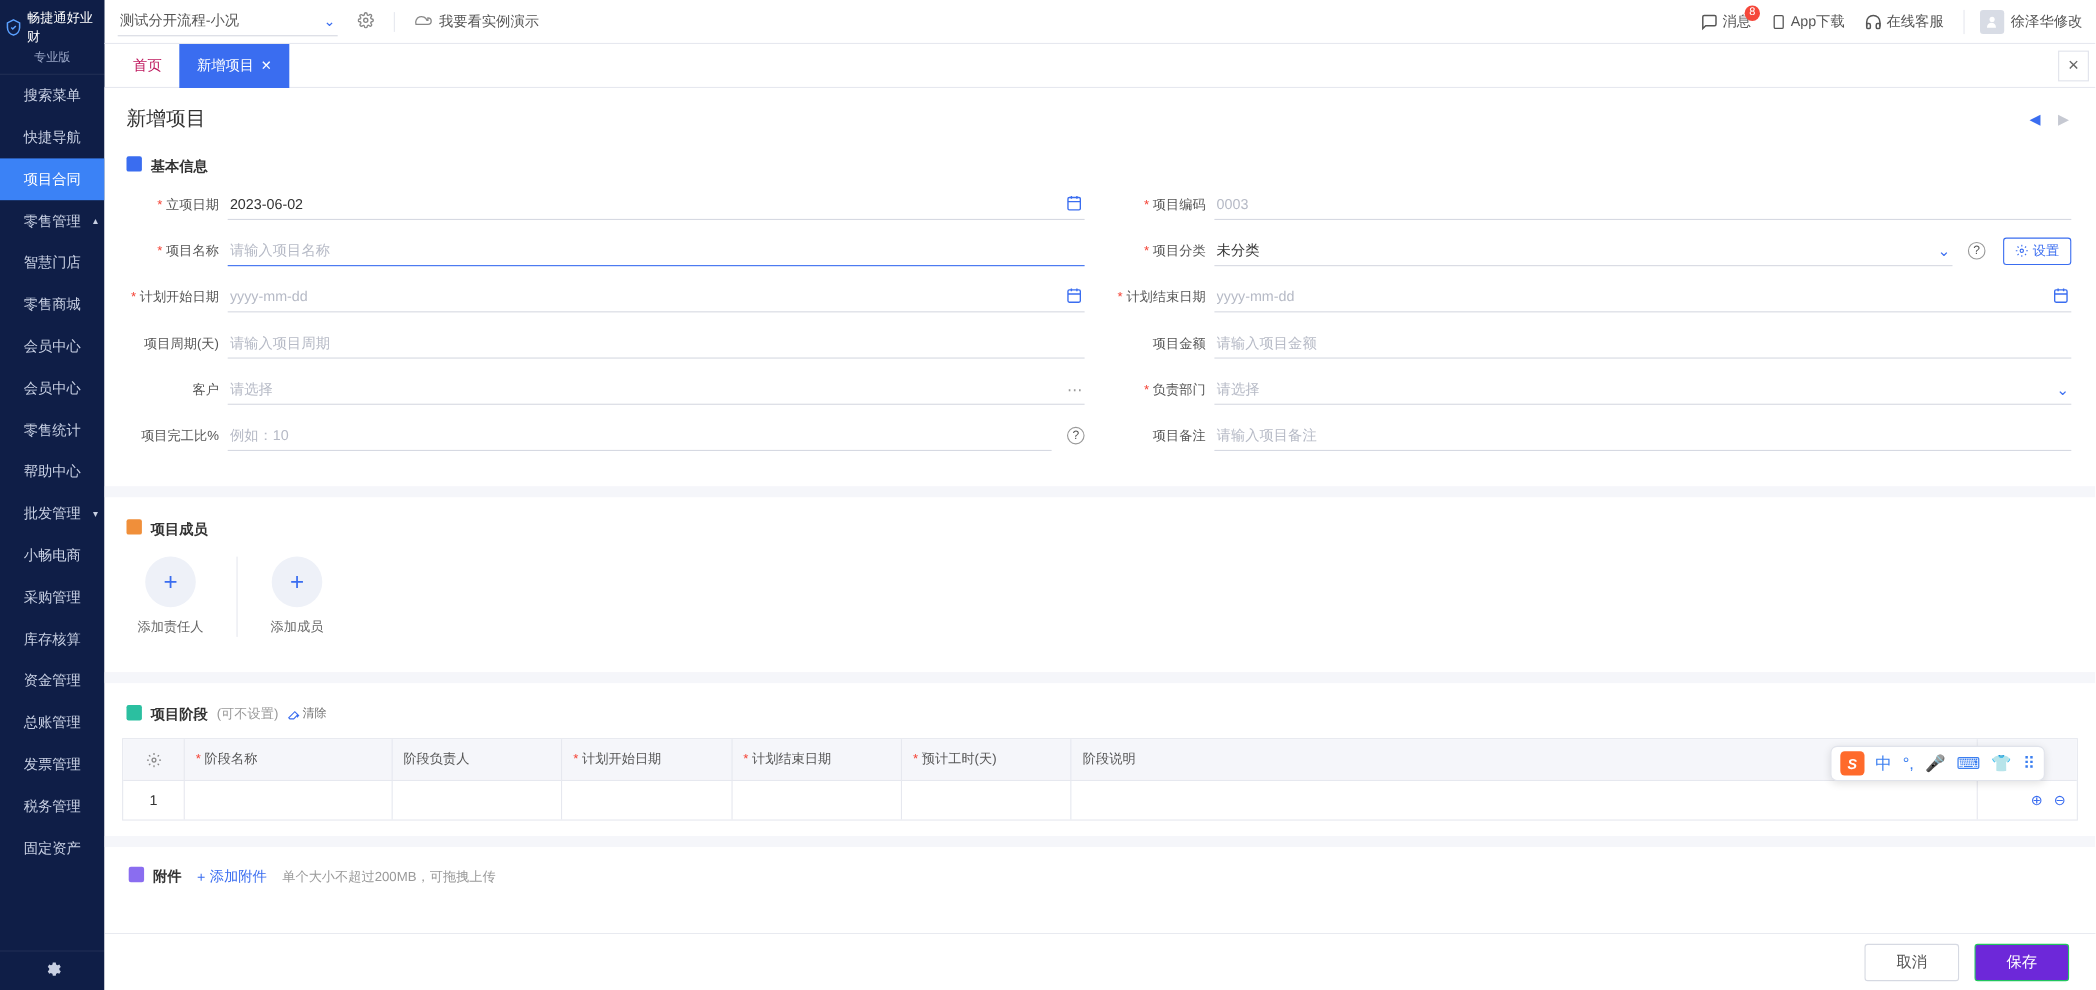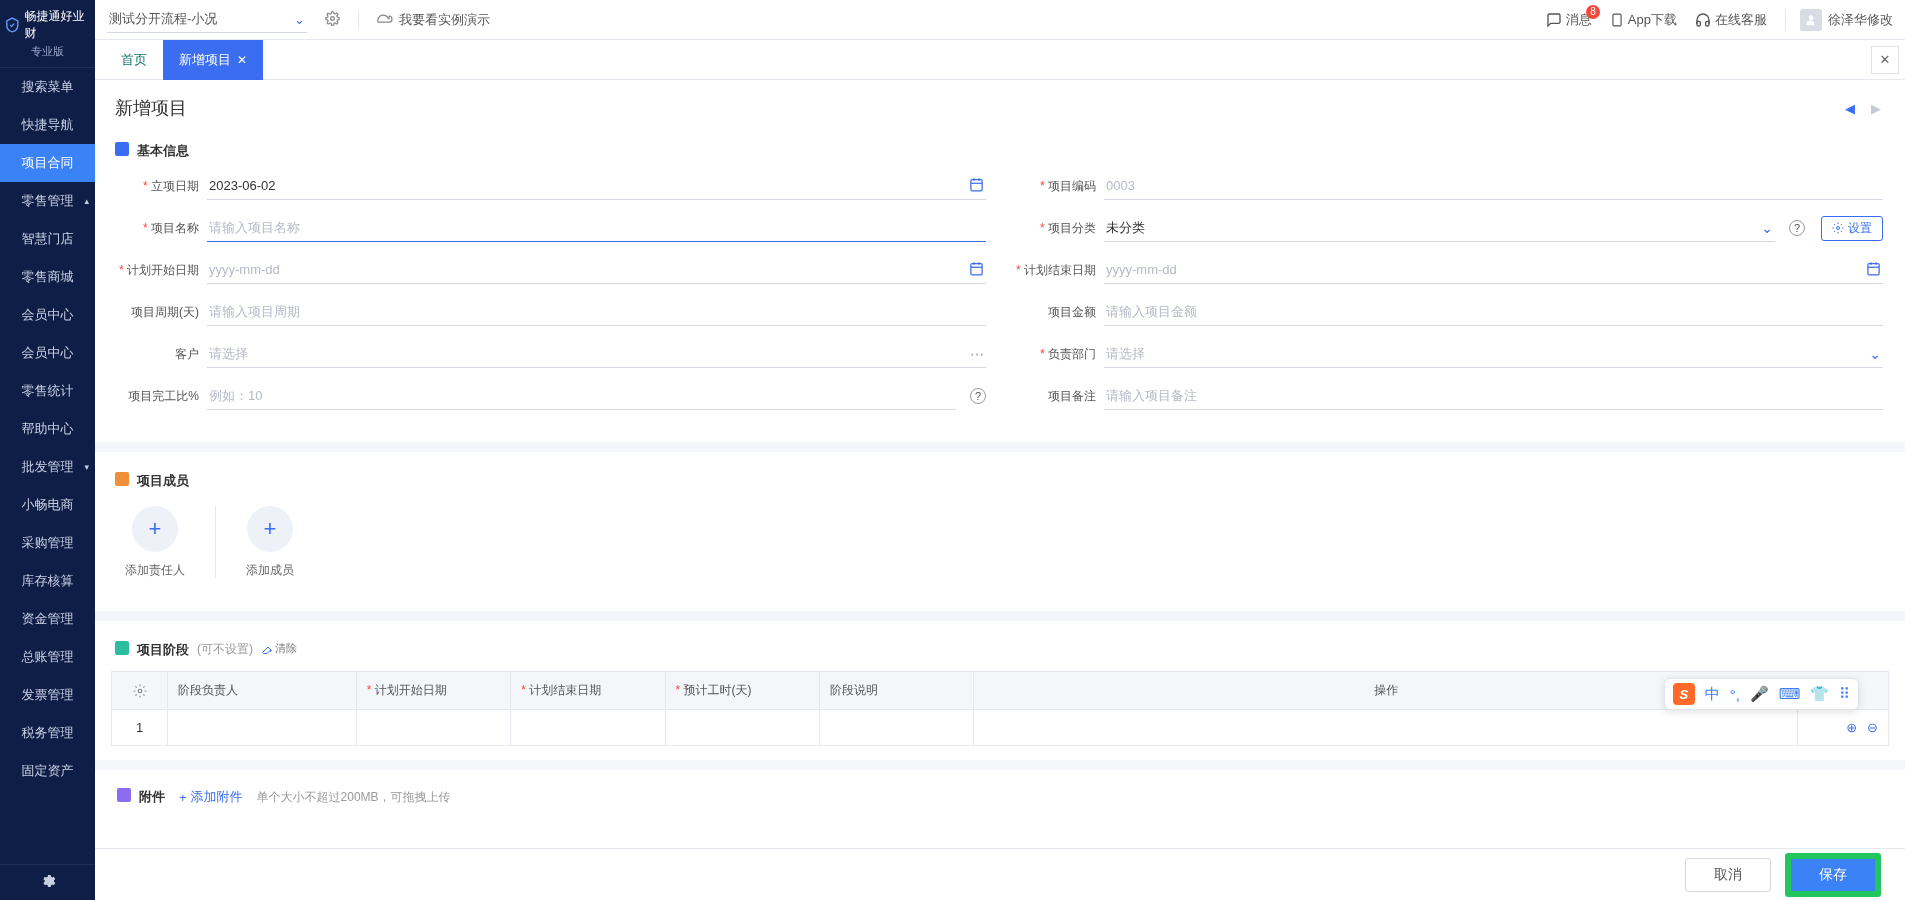--- a/index.html
+++ b/index.html
@@ -26,21 +26,21 @@
 .topbar .gear { color:#888; }
 .demo-link { display:flex; align-items:center; gap:6px; color:#555; }
 .spacer { flex:1; }
 .top-actions { display:flex; align-items:center; gap:18px; color:#555; }
 .top-act { display:flex; align-items:center; gap:4px; position:relative; }
 .badge { position:absolute; top:-6px; right:-8px; background:#f5483b; color:#fff; border-radius:8px; font-size:10px; padding:0 4px; line-height:14px; }
 .user { display:flex; align-items:center; gap:6px; padding-left:14px; border-left:1px solid #e6e8ef; }
 .avatar { width:22px; height:22px; background:#d8dce5; border-radius:3px; display:flex; align-items:center; justify-content:center; color:#fff; }
 
 .tabs { display:flex; align-items:center; border-bottom:1px solid #e6e8ef; height:40px; padding:0 10px; position:relative; }
-.tab { padding:0 16px; height:40px; display:flex; align-items:center; gap:6px; color:#0f766e; cursor:pointer; }
+.tab { padding:0 16px; height:40px; display:flex; align-items:center; gap:6px; color:#be185d; cursor:pointer; }
 .tab.active { background:#3a6df0; color:#fff; }
 .tab .close { font-size:12px; }
 .tabs-close{ position:absolute; right:6px; width:28px; height:28px; border:1px solid #e0e3eb; display:flex;align-items:center;justify-content:center; color:#666; }
 
 .page { flex:1; overflow-y:auto; background:#fff; padding:0 0 60px; }
 .page-head { display:flex; align-items:center; padding:16px 20px; }
 .page-title { font-size:18px; font-weight:500; }
 .page-head-right { margin-left:auto; display:flex; gap:8px; color:#3a6df0; }
 .nav-arrow { width:18px;height:18px;display:flex;align-items:center;justify-content:center; }
 .nav-arrow.disabled{color:#c6c9d2}
@@ -87,21 +87,21 @@
 .gear-th{ color:#888; }
 .op-cell{ justify-content:flex-end; gap:10px; color:#3a6df0; }
 
 .attach-row{ display:flex; align-items:center; gap:14px; padding:4px 6px 20px;}
 .add-attach{ color:#3a6df0; display:flex;align-items:center;gap:4px;}
 .hint{ color:#999; font-size:12px;}
 
 .footer { position:fixed; bottom:0; left:95px; right:0; height:52px; background:#fff; border-top:1px solid #e6e8ef; display:flex; align-items:center; justify-content:flex-end; padding:0 24px; gap:14px; }
 .btn { padding:7px 28px; border-radius:3px; font-size:14px; cursor:pointer; }
 .btn-default { background:#fff; border:1px solid #d6d9e2; color:#555; }
-.btn-primary { background:#3b82f6; border:6px solid #22c55e; color:#fff; }
+.btn-primary { background:#6d28d9; border:1px solid #22c55e; color:#fff; }
 
 
 .ime { position:fixed; right:46px; bottom:190px; background:#fff; border:1px solid #e0e3eb; border-radius:6px; padding:4px 8px; display:flex; align-items:center; gap:10px; box-shadow:0 2px 8px rgba(0,0,0,.12); }
 .ime .s-logo{ width:22px;height:22px;background:#ff6a2b;border-radius:4px;color:#fff;display:flex;align-items:center;justify-content:center;font-weight:700; font-style:italic; }
 .ime span{ color:#3a7ef0; font-size:15px; }
 </style>
 </head>
 <body>
 
 <div class="app">
@@ -334,20 +334,23 @@
         </div>
         <div class="table">
           <div class="thead" id="thead">
               <div class="th center gear-th">
                 <svg width="14" height="14" viewBox="0 0 24 24" fill="none" stroke="#888" stroke-width="2">
                   <circle cx="12" cy="12" r="3"></circle>
                   <path d="M12 1v3m0 16v3M4.2 4.2l2.1 2.1m11.4 11.4l2.1 2.1M1 12h3m16 0h3M4.2 19.8l2.1-2.1m11.4-11.4l2.1-2.1"></path>
                 </svg>
               </div>
               <div class="th">
+                <span class="req2">阶段名称</span>
+              </div>
+              <div class="th">
                 <span>阶段负责人</span>
               </div>
               <div class="th">
                 <span class="req2">计划开始日期</span>
               </div>
               <div class="th">
                 <span class="req2">计划结束日期</span>
               </div>
               <div class="th">
                 <span class="req2">预计工时(天)</span>

